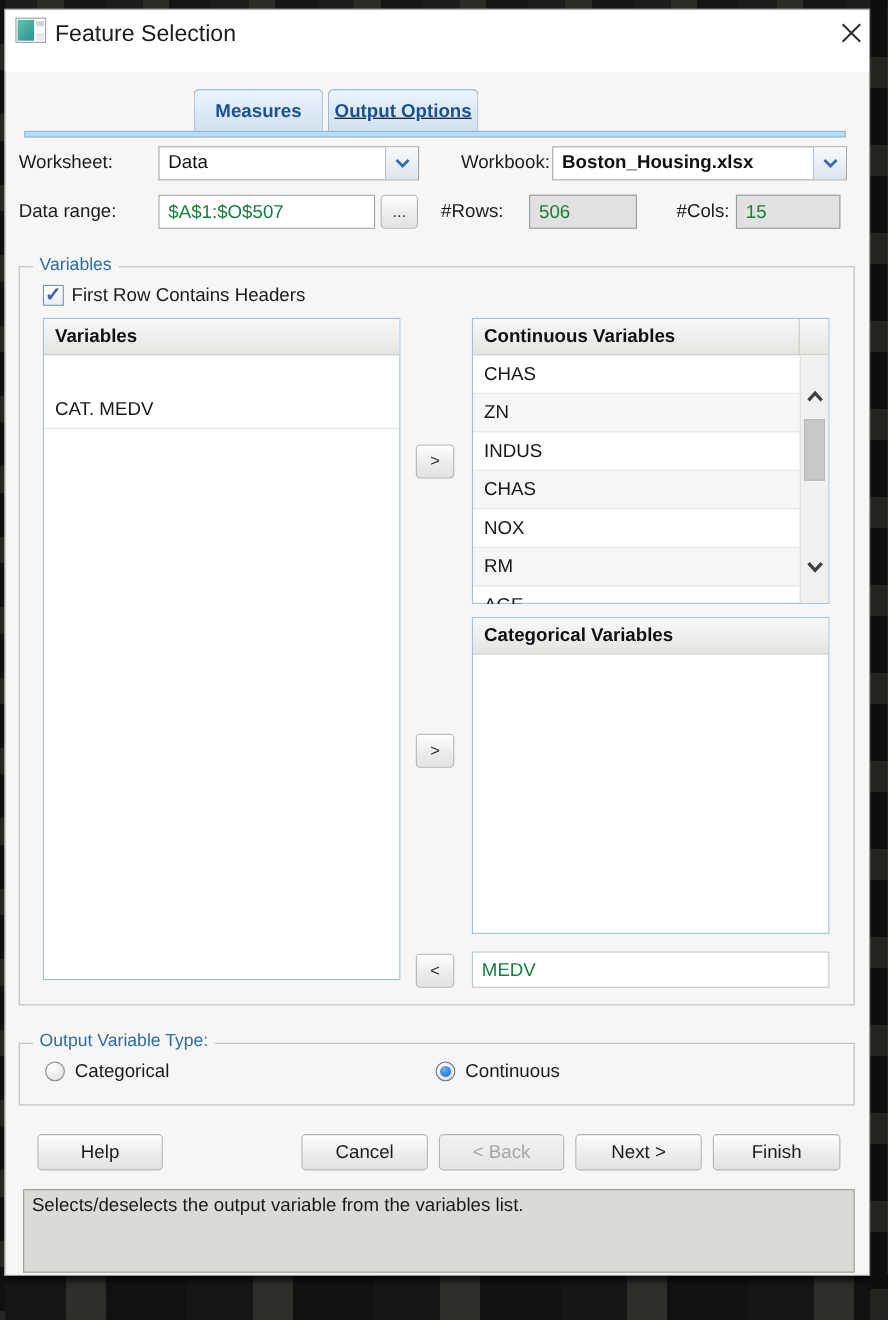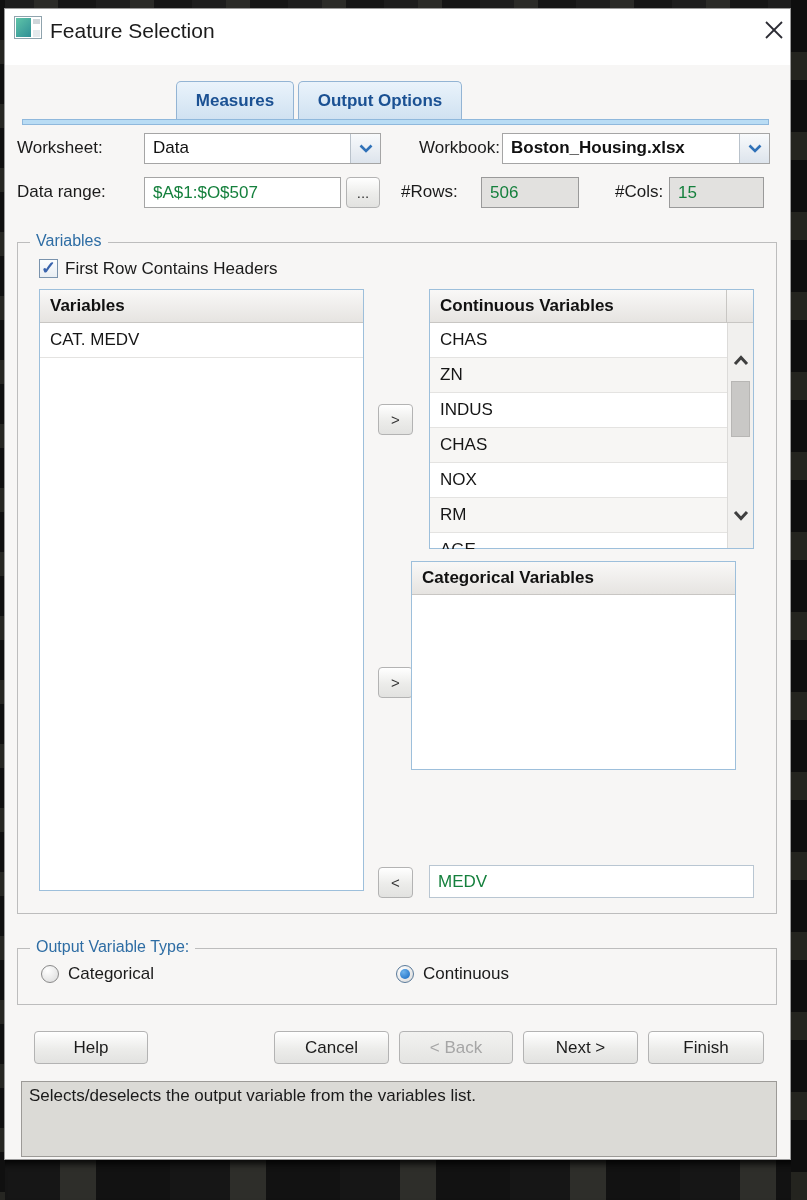--- a/index.html
+++ b/index.html
@@ -42,21 +42,21 @@
   .tab { position:absolute; top:72px; height:39px; border:1px solid #93b4d4;
     border-bottom:none; border-radius:5px 5px 0 0;
     background:linear-gradient(#eaf3fb,#cfe1f1);
     display:flex; align-items:center; justify-content:center;
     font-size:17px; font-weight:bold; color:#1d5globals; color:#1d5globals; }
   .tab span { color:#1b5193; }
   .tab.active { top:69px; height:42px; background:linear-gradient(#fdfefe,#eef4fa); z-index:2; }
   .tab.active span { color:#173f73; }
   .tab1 { left:21px; width:146px; }
   .tab2 { left:171px; width:118px; }
-  .tab3 { left:293px; width:164px; }
+  .tab3 { left:293px; width:137px;text-decoration:underline; }
   .tab-underline { position:absolute; left:17px; top:110px; width:747px; height:6px;
     background:#b9dcf4; border:1px solid #8fb8dc; z-index:1; }
 
   .label { position:absolute; font-size:17px; color:#1b1b1b; white-space:nowrap; }
   .textfield { position:absolute; height:31px; background:#fff; border:1px solid #a5a5a5;
     font-size:17px; color:#15803d; display:flex; align-items:center; padding-left:8px; }
   .textfield.readonly { background:#e2e1df; border-color:#9a9a9a; }
   .combo { position:absolute; height:31px; background:#fff; border:1px solid #a5a5a5; }
   .combo .combo-text { position:absolute; left:8px; top:4px; font-size:17px; color:#111; }
   .combo .combo-btn { position:absolute; right:0; top:0; width:30px; height:100%;
@@ -171,21 +171,21 @@
 
   <div class="groupbox" style="left:12px; top:233px; width:760px; height:672px;">
     <span class="legend">Variables</span>
   </div>
 
   <div class="checkbox checked" style="left:34px; top:250px;"></div>
   <div class="label" style="left:60px; top:250px;">First Row Contains Headers</div>
 
   <div class="listbox" style="left:34px; top:280px; width:325px; height:602px;">
     <div class="list-header">Variables</div>
-    <div class="list-body" style="height:567px;">
+    <div class="list-body" style="height:567px;margin-top:32px;">
         <div class="list-row">CAT. MEDV</div>
       </div>
   </div>
 
   <div class="push-btn small" style="left:373px; top:395px; width:35px;">&gt;</div>
   <div class="push-btn small" style="left:373px; top:658px; width:35px;">&gt;</div>
   <div class="push-btn small" style="left:373px; top:858px; width:35px;">&lt;</div>
 
   <div class="listbox" style="left:424px; top:280px; width:325px; height:260px;">
     <div class="list-header">Continuous Variables</div>
@@ -207,21 +207,21 @@
       </div>
       <div class="scroll-thumb"></div>
       <div class="scroll-arrow down">
         <svg width="16" height="11" viewBox="0 0 16 11">
             <polyline points="2,2 8,8.5 14,2" fill="none" stroke="#3f3f3f" stroke-width="3"></polyline>
           </svg>
       </div>
     </div>
   </div>
 
-  <div class="listbox" style="left:406px; top:552px; width:325px; height:209px;">
+  <div class="listbox" style="left:424px; top:552px; width:325px; height:288px;">
     <div class="list-header">Categorical Variables</div>
     <div class="list-body" style="height:226px;"></div>
   </div>
 
   <div class="label bold-label" style="left:424px; top:828px;">Output Variable:</div>
   <div class="textfield" style="left:424px; top:856px; width:325px; height:33px; border-color:#b9c6d2;">MEDV</div>
 
   <div class="groupbox" style="left:12px; top:939px; width:760px; height:57px;">
     <span class="legend">Output Variable Type:</span>
   </div>

